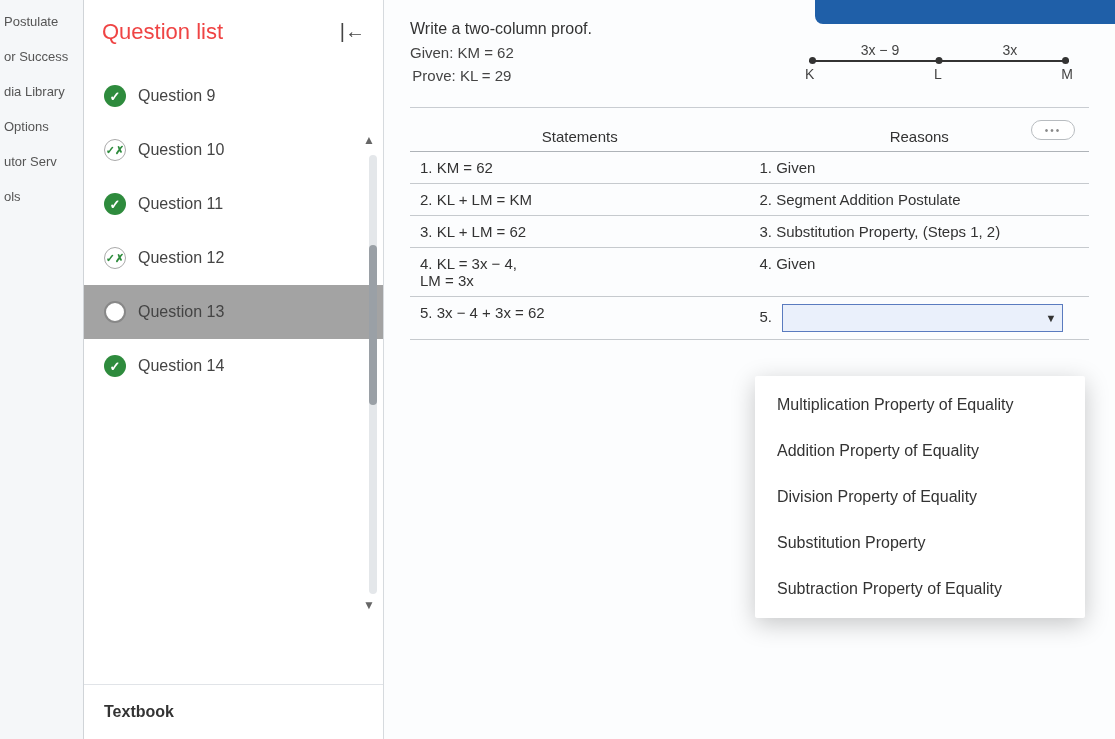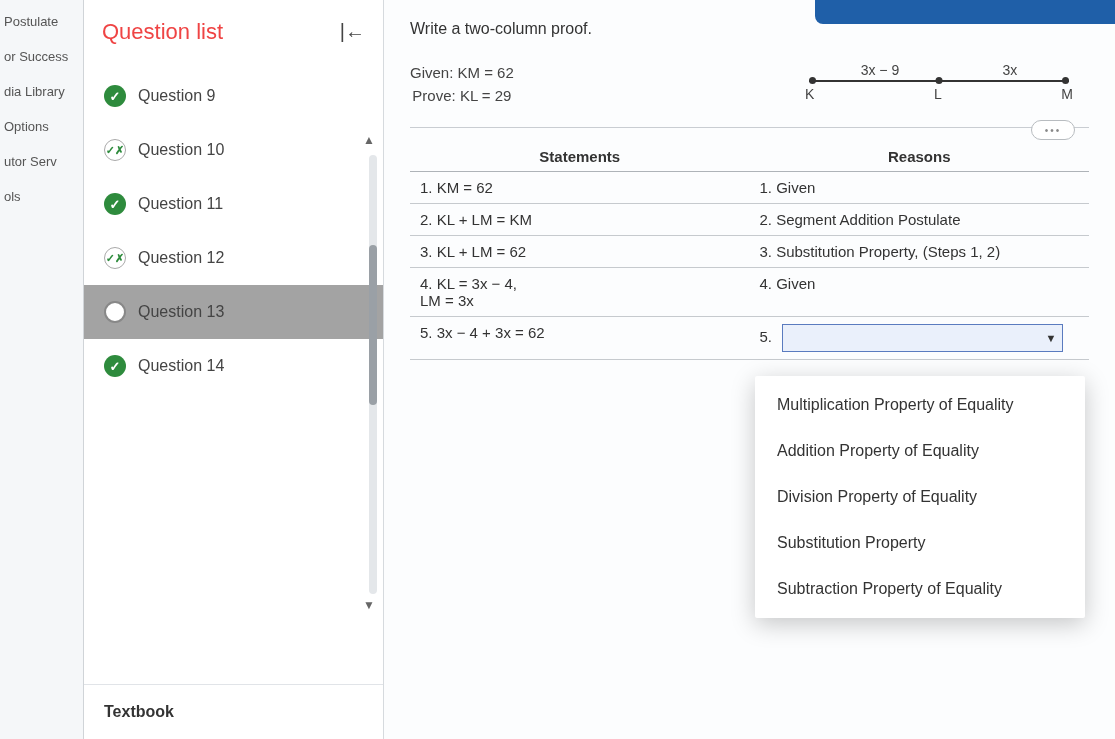--- a/index.html
+++ b/index.html
@@ -126,21 +126,21 @@
 .main {
   flex: 1;
   background: #fcfdfe;
   padding: 20px 26px;
   position: relative;
   overflow: hidden;
 }
 .prompt {
   font-size: 16px;
   color: #333;
-  margin-bottom: 24px;
+  margin-bottom: 4px;
 }
 .given-row {
   display: flex;
   justify-content: space-between;
   align-items: flex-start;
   margin-bottom: 20px;
   text-align: center;
 }
 .given-block {
   font-size: 15px;
@@ -204,21 +204,21 @@
   cursor: pointer;
   letter-spacing: 2px;
 }
 table.proof {
   width: 100%;
   border-collapse: collapse;
   font-size: 15px;
   color: #333;
 }
 table.proof th {
-  font-weight: 700;
+  font-weight: 400;
   padding: 6px 10px;
   border-bottom: 1px solid #aeb3b8;
   text-align: center;
 }
 table.proof td {
   padding: 7px 10px;
   border-bottom: 1px solid #c6cace;
   vertical-align: top;
   width: 50%;
 }

